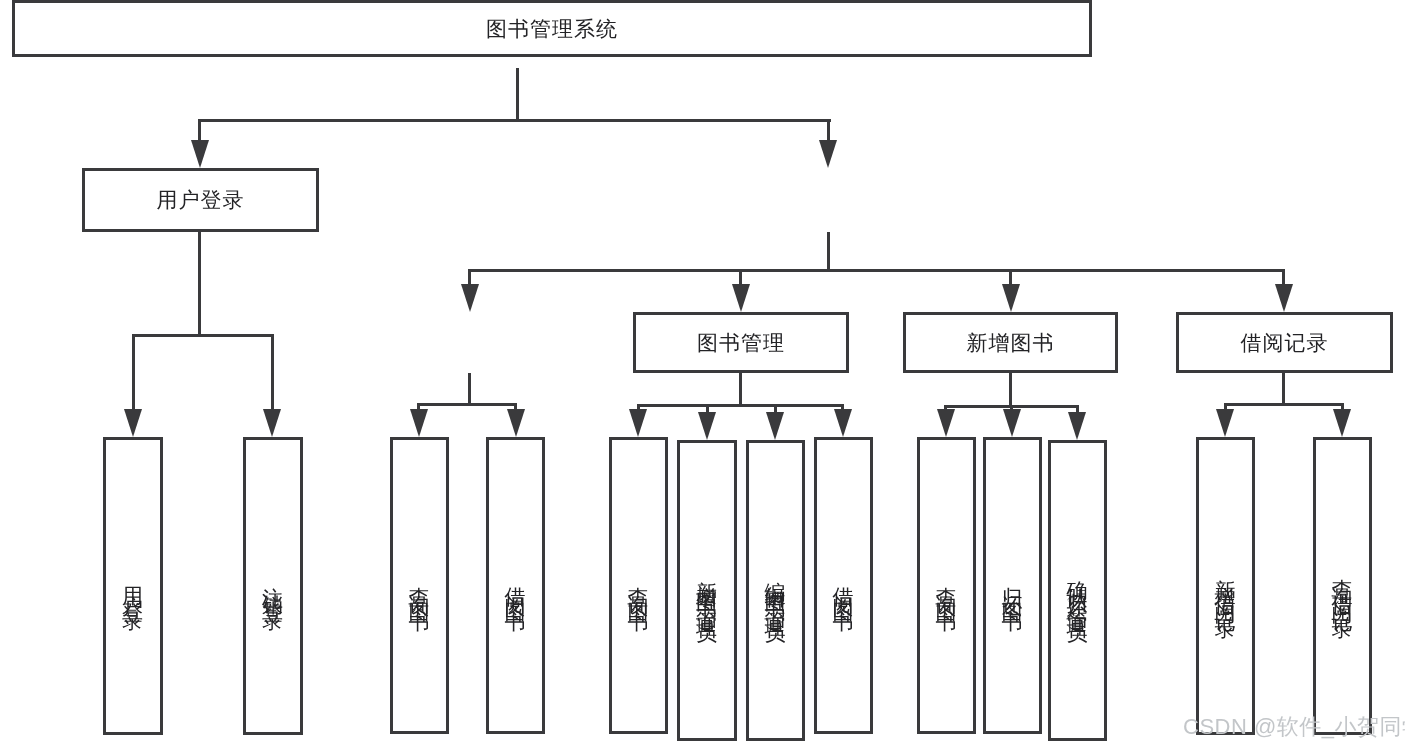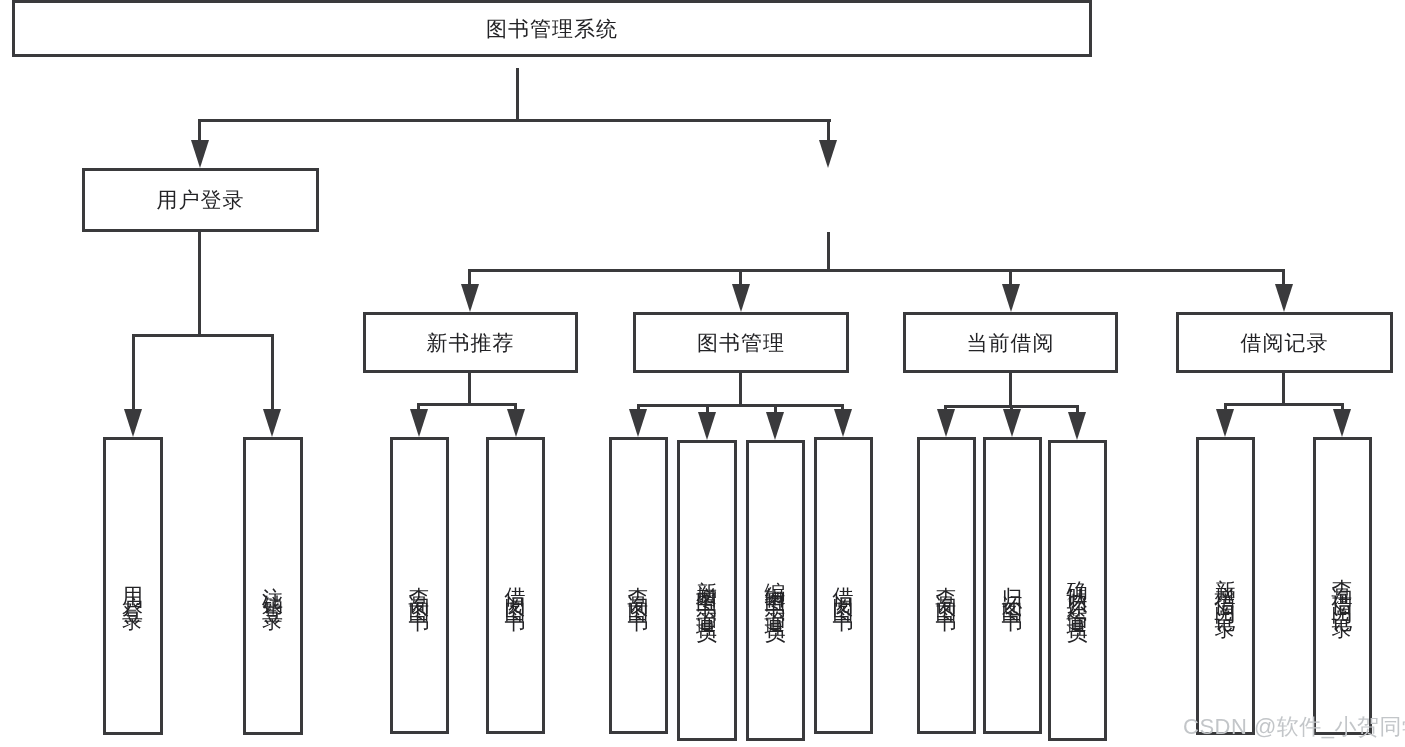--- a/index.html
+++ b/index.html
@@ -135,28 +135,25 @@
 
   <div class="node" style="left:12px;top:0;width:1080px;height:57px">
     <span>图书管理系统</span>
   </div>
 
   <div class="node" style="left:82px;top:168px;width:237px;height:64px">
     <span>用户登录</span>
   </div>
 
 
-  <div class="node" style="left:363px;top:312px;width:215px;height:61px">
-    <span>新书推荐</span>
-  </div>
   <div class="node" style="left:633px;top:312px;width:216px;height:61px">
     <span>图书管理</span>
   </div>
   <div class="node" style="left:903px;top:312px;width:215px;height:61px">
-    <span>当前借阅</span>
+    <span>新增图书</span>
   </div>
   <div class="node" style="left:1176px;top:312px;width:217px;height:61px">
     <span>借阅记录</span>
   </div>
 
   <div class="node v" style="left:103px;top:437px;width:60px;height:298px">
     <span>用户登录</span>
   </div>
   <div class="node v" style="left:243px;top:437px;width:60px;height:298px">
     <span>注销登录</span>

